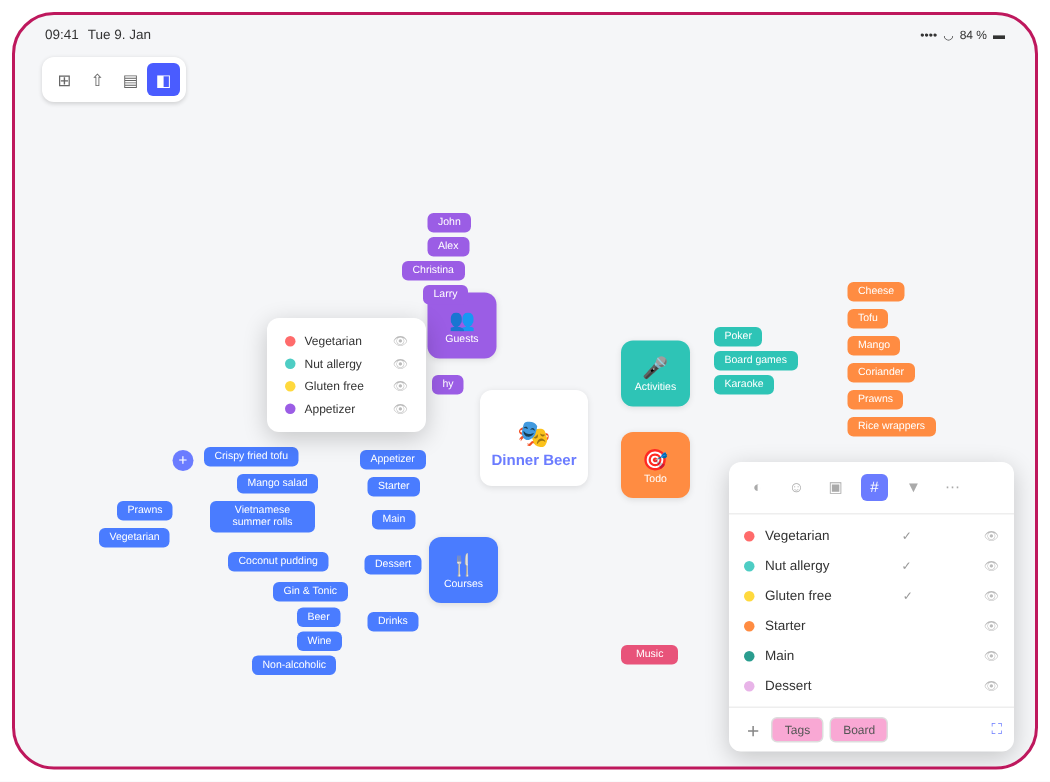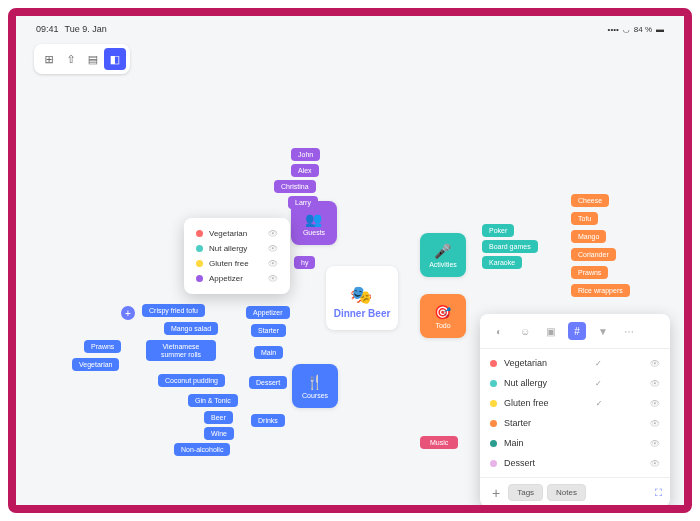--- a/index.html
+++ b/index.html
@@ -1,17 +1,17 @@
 <!DOCTYPE html>
 <html><head>
 <meta charset="utf-8">
 <style>
 *{box-sizing:border-box;margin:0;padding:0;font-family:-apple-system,BlinkMacSystemFont,sans-serif}
 body{background:#fff;width:700px;height:521px;overflow:hidden;position:relative}
-.device{position:absolute;inset:8px;border:8px solid #be185d;border-radius:8px;background:#f5f6f8;overflow:hidden}
+.device{position:absolute;inset:8px;border:2px solid #be185d;border-radius:28px;background:#f5f6f8;overflow:hidden}
 .statusbar{display:flex;justify-content:space-between;align-items:center;padding:8px 20px;font-size:9px;color:#333}
 .status-left{display:flex;gap:6px}
 .status-right{display:flex;gap:4px;align-items:center;font-size:8px}
 .toolbar{position:absolute;top:28px;left:18px;display:flex;gap:0;background:#fff;border-radius:8px;box-shadow:0 1px 3px rgba(0,0,0,.15);padding:4px}
 .tbtn{width:22px;height:22px;display:flex;align-items:center;justify-content:center;color:#666;font-size:11px;border-radius:4px}
 .tbtn.active{background:#4a5cff;color:#fff}
 .canvas{position:absolute;inset:0;top:30px}
 .node{position:absolute;font-size:7px;color:#fff;padding:3px 7px;border-radius:4px;white-space:nowrap;font-weight:500}
 .node.purple{background:#9b5de5}
 .node.blue{background:#4a7cff}
@@ -31,21 +31,21 @@
 .eye{margin-left:auto;color:#bbb;font-size:8px}
 .panel{right:14px;top:268px;width:190px;padding:0}
 .panel-tabs{display:flex;gap:8px;padding:8px 10px;border-bottom:1px solid #eee;align-items:center}
 .ptab{width:18px;height:18px;display:flex;align-items:center;justify-content:center;color:#aaa;border-radius:4px;font-size:10px}
 .ptab.hash{background:#6b7cff;color:#fff}
 .panel-list{padding:4px 0}
 .panel-row{display:flex;align-items:center;gap:7px;padding:5px 10px;font-size:9px;color:#333}
 .panel-row .check{margin-left:auto;color:#999;font-size:8px}
 .panel-row .eye{color:#bbb}
 .panel-footer{display:flex;align-items:center;gap:4px;padding:6px 8px;border-top:1px solid #eee}
-.footer-btn{font-size:8px;padding:3px 8px;border:1px solid #ddd;border-radius:4px;color:#555;background:#e5e5e5}
+.footer-btn{font-size:8px;padding:3px 8px;border:1px solid #ddd;border-radius:4px;color:#555;background:#f9a8d4}
 .plus{font-size:14px;color:#888;padding:0 4px}
 .expand-ic{margin-left:auto;color:#6b7cff;font-size:10px}
 .addbtn{position:absolute;width:14px;height:14px;background:#6b7cff;border-radius:50%;color:#fff;font-size:10px;display:flex;align-items:center;justify-content:center;left:105px;top:260px}
 .music{left:404px;top:390px;background:#e8537a;color:#fff;padding:3px 10px;font-size:7px;border-radius:4px;position:absolute}
 </style>
 </head>
 <body>
 
 <div class="device">
   <div class="statusbar">
@@ -195,19 +195,19 @@
         <div class="panel-row">
             <span class="dot" style="background:#e8b4e8"></span>
             <span>Dessert</span>
             <span class="check"></span>
             <span class="eye">👁</span>
           </div>
       </div>
       <div class="panel-footer">
         <span class="plus">+</span>
         <span class="footer-btn">Tags</span>
-        <span class="footer-btn">Notes</span>
+        <span class="footer-btn">Board</span>
         <span class="expand-ic">⛶</span>
       </div>
     </div>
 
   </div>
 </div>
 
 </body></html>

